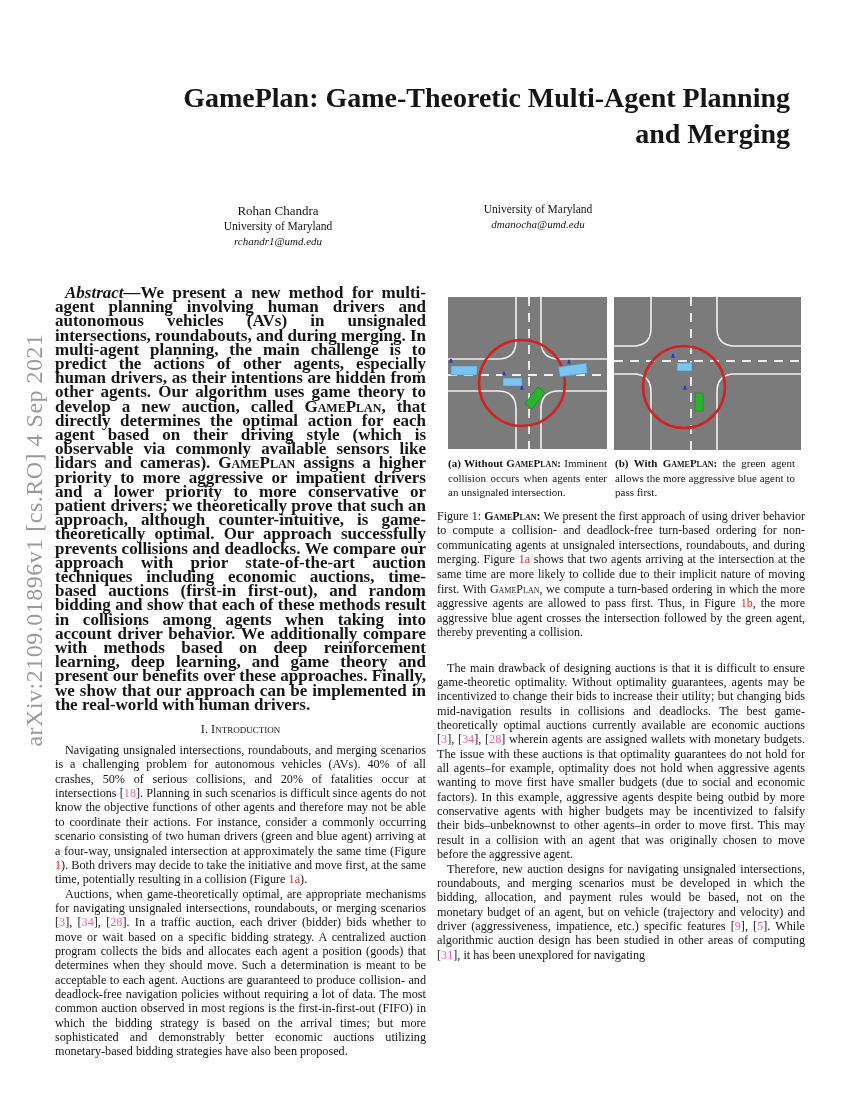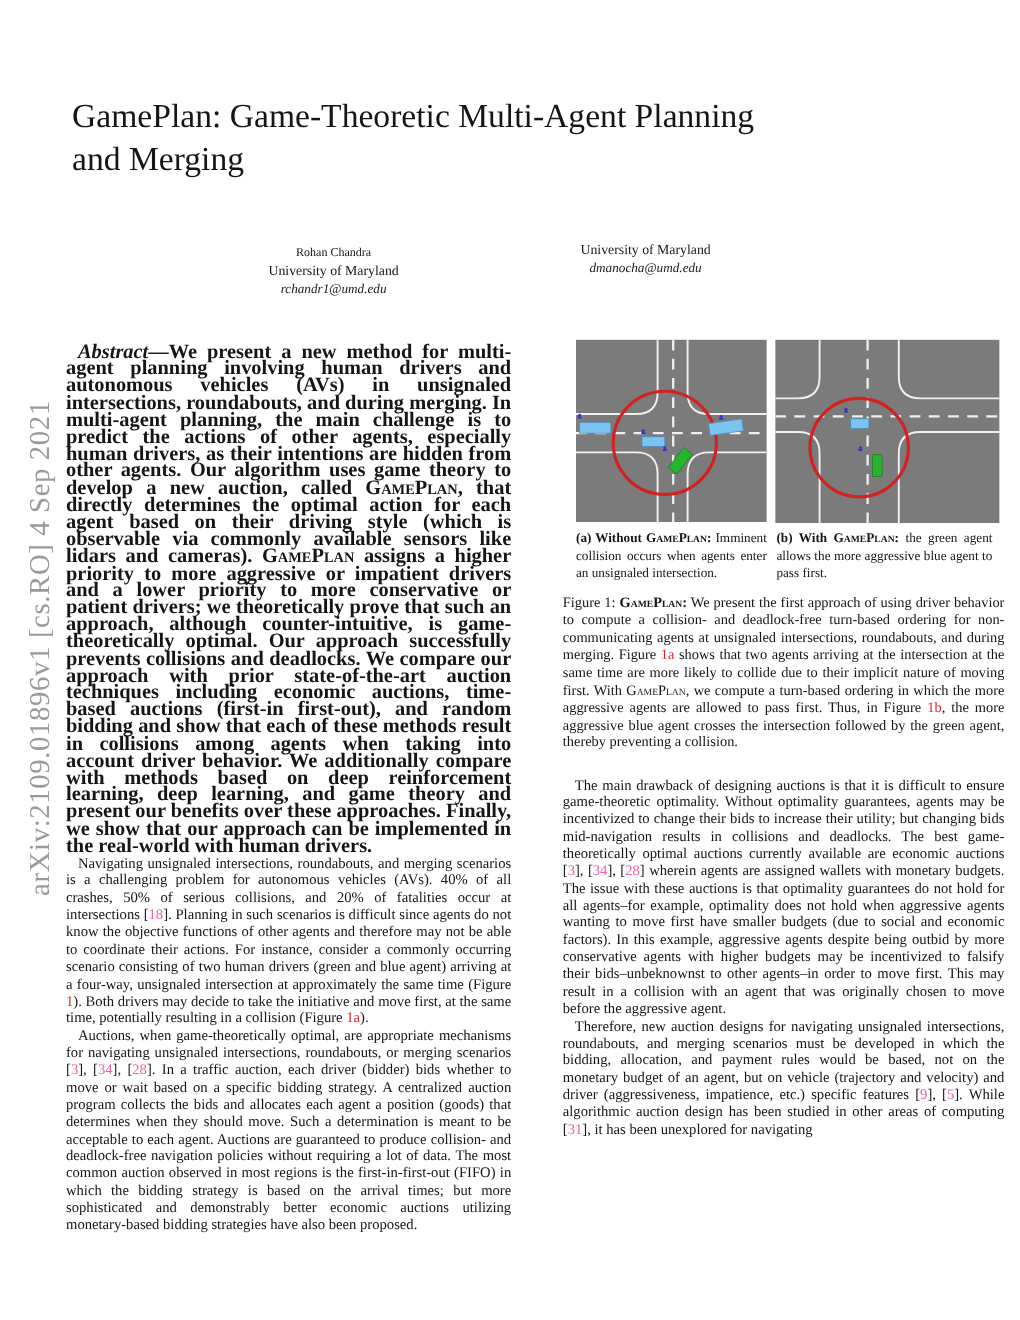--- a/index.html
+++ b/index.html
@@ -2,32 +2,32 @@
 <html style="--citation: #ef5fa7; --figure-ref: #e3251f; --watermark-gray: #9a9a9a; --road-gray: #7b7b7b; --road-line-white: #f0f0f0; --car-blue: #7cc4f0; --car-green: #27b42c; --agent-marker-blue: #3333cc; --highlight-circle-red: #d42020;"><head>
 <meta charset="utf-8">
 <style>
   html,body{margin:0;padding:0;background:#e8e8e8;}
   .page{position:relative;width:850px;height:1100px;margin:0 auto;background:#ffffff;overflow:hidden;
         font-family:"Liberation Serif",serif;color:#151515;}
 
   .arxiv-label{position:absolute;top:540px;left:34px;transform:translate(-50%,-50%) rotate(-90deg);
         white-space:nowrap;font-size:24px;letter-spacing:0.5px;color:var(--watermark-gray);}
 
-  .title{position:absolute;top:80px;left:60px;width:730px;text-align:left;
-        font-size:28px;line-height:36px;font-weight:400;}
+  .title{position:absolute;top:80px;left:60px;width:730px;text-align:right;
+        font-size:28px;line-height:36px;font-weight:700;}
 
   .author{position:absolute;top:202px;width:240px;text-align:center;}
   .author-1{left:158px;} .author-2{left:418px;}
-  .author .name{font-size:10px;line-height:17px;}
+  .author .name{font-size:13px;line-height:17px;}
   .author .affil{font-size:11.5px;line-height:15px;}
   .author .email{font-size:11px;line-height:15px;font-style:italic;}
 
   .col{position:absolute;text-align:justify;}
   .col-left{left:55px;top:286px;width:371px;}
-  .col-right{left:437px;top:283px;width:368px;margin-left:32px;}
+  .col-right{left:437px;top:297px;width:368px;}
 
   .abstract{margin:0;font-size:17px;line-height:14.2px;font-weight:bold;text-indent:10px;}
   .sect-heading{margin:10px 0 6px 0;font-size:12.3px;font-weight:400;text-align:center;}
   .para{margin:0;font-size:12.2px;line-height:14.35px;text-indent:10px;}
   .para.mt{margin-top:21px;}
 
   .sc{font-variant:small-caps;}
   .bold{font-weight:bold;}
   .italic{font-style:italic;}
   .cite-num{color:var(--citation);}
@@ -66,20 +66,21 @@
     <div class="affil">University of Maryland</div>
     <div class="email">rchandr1@umd.edu</div>
   </div>
   <div class="author author-2">
     <div class="affil">University of Maryland</div>
     <div class="email">dmanocha@umd.edu</div>
   </div>
 
   <div class="col col-left">
     <p class="abstract"><span class="bold italic">Abstract</span>—We present a new method for multi-agent planning involving human drivers and autonomous vehicles (AVs) in unsignaled intersections, roundabouts, and during merging. In multi-agent planning, the main challenge is to predict the actions of other agents, especially human drivers, as their intentions are hidden from other agents. Our algorithm uses game theory to develop a new auction, called <span class="sc">GamePlan</span>, that directly determines the optimal action for each agent based on their driving style (which is observable via commonly available sensors like lidars and cameras). <span class="sc">GamePlan</span> assigns a higher priority to more aggressive or impatient drivers and a lower priority to more conservative or patient drivers; we theoretically prove that such an approach, although counter-intuitive, is game-theoretically optimal. Our approach successfully prevents collisions and deadlocks. We compare our approach with prior state-of-the-art auction techniques including economic auctions, time-based auctions (first-in first-out), and random bidding and show that each of these methods result in collisions among agents when taking into account driver behavior. We additionally compare with methods based on deep reinforcement learning, deep learning, and game theory and present our benefits over these approaches. Finally, we show that our approach can be implemented in the real-world with human drivers.</p>
+    <div class="sect-heading">I. <span class="sc">Introduction</span></div>
     <p class="para">Navigating unsignaled intersections, roundabouts, and merging scenarios is a challenging problem for autonomous vehicles (AVs). 40% of all crashes, 50% of serious collisions, and 20% of fatalities occur at intersections <span>[<span class="cite-num">18</span>]</span>. Planning in such scenarios is difficult since agents do not know the objective functions of other agents and therefore may not be able to coordinate their actions. For instance, consider a commonly occurring scenario consisting of two human drivers (green and blue agent) arriving at a four-way, unsignaled intersection at approximately the same time (Figure <span class="figref">1</span>). Both drivers may decide to take the initiative and move first, at the same time, potentially resulting in a collision (Figure <span class="figref">1a</span>).</p>
     <p class="para">Auctions, when game-theoretically optimal, are appropriate mechanisms for navigating unsignaled intersections, roundabouts, or merging scenarios <span>[<span class="cite-num">3</span>]</span>, <span>[<span class="cite-num">34</span>]</span>, <span>[<span class="cite-num">28</span>]</span>. In a traffic auction, each driver (bidder) bids whether to move or wait based on a specific bidding strategy. A centralized auction program collects the bids and allocates each agent a position (goods) that determines when they should move. Such a determination is meant to be acceptable to each agent. Auctions are guaranteed to produce collision- and deadlock-free navigation policies without requiring a lot of data. The most common auction observed in most regions is the first-in-first-out (FIFO) in which the bidding strategy is based on the arrival times; but more sophisticated and demonstrably better economic auctions utilizing monetary-based bidding strategies have also been proposed.</p>
   </div>
 
   <div class="col col-right">
     <div class="figure">
       <div class="panels">
 
         <svg viewBox="0 0 159 152" width="159" height="152">
           <rect class="road-bg" x="0" y="0" width="159" height="152"></rect>

